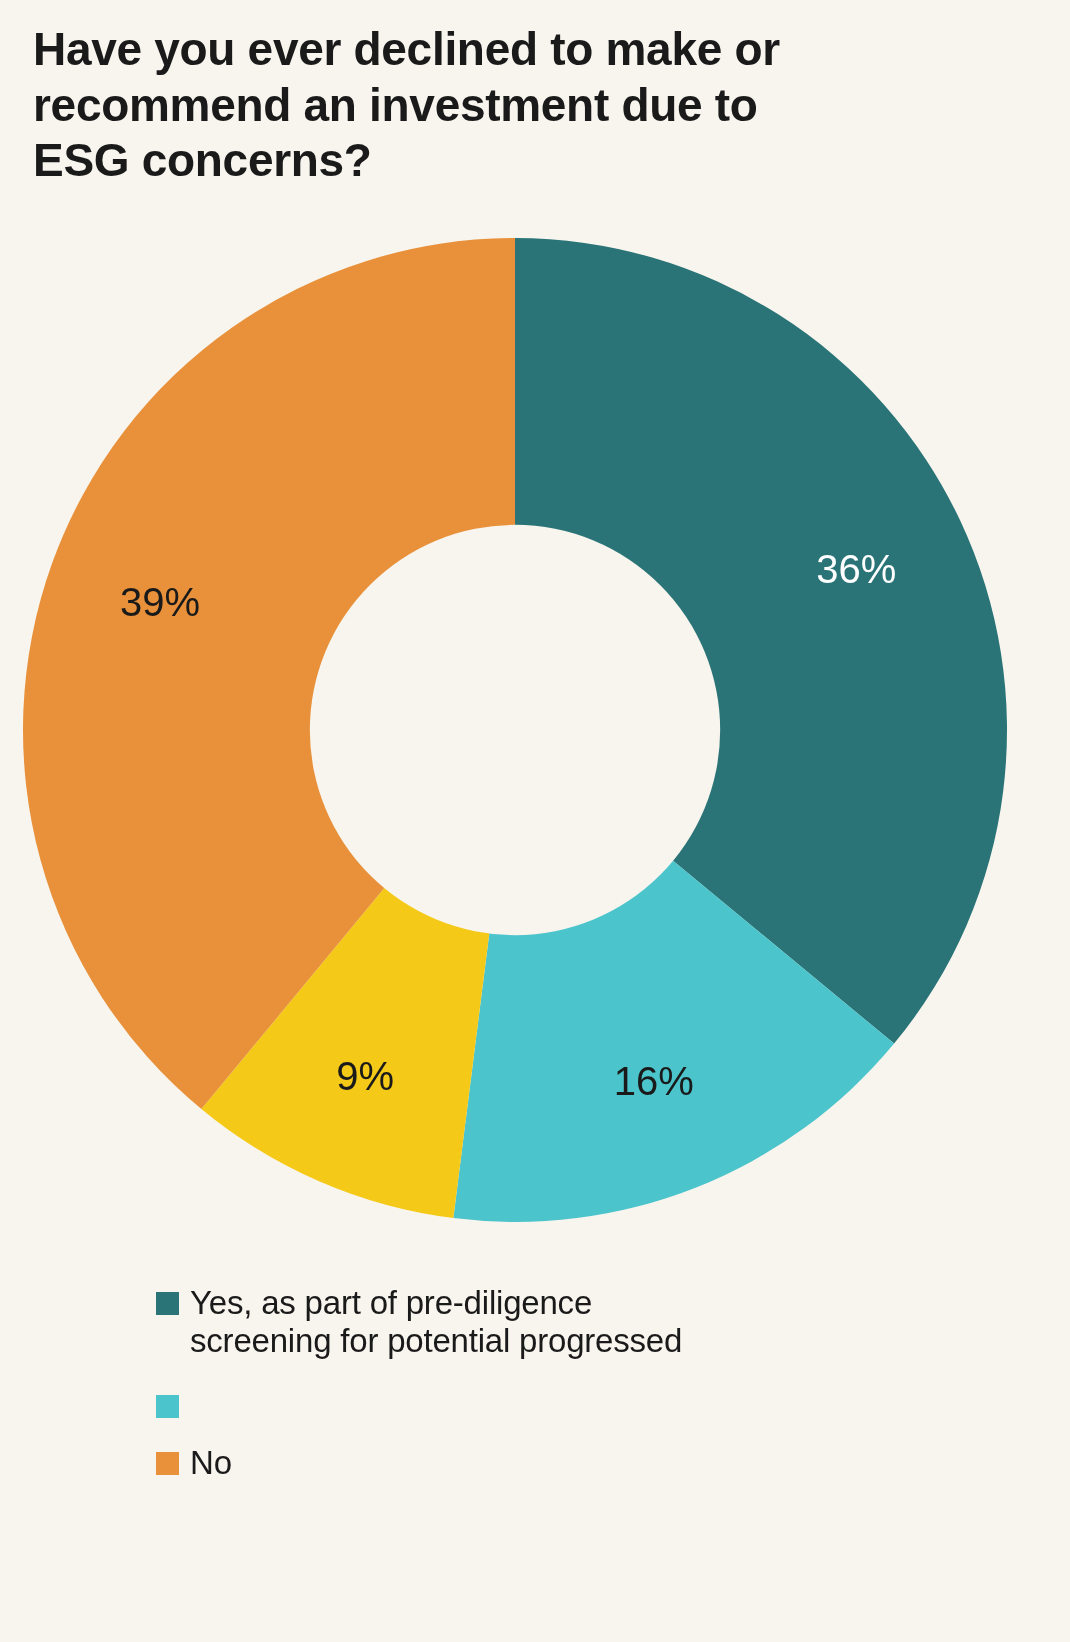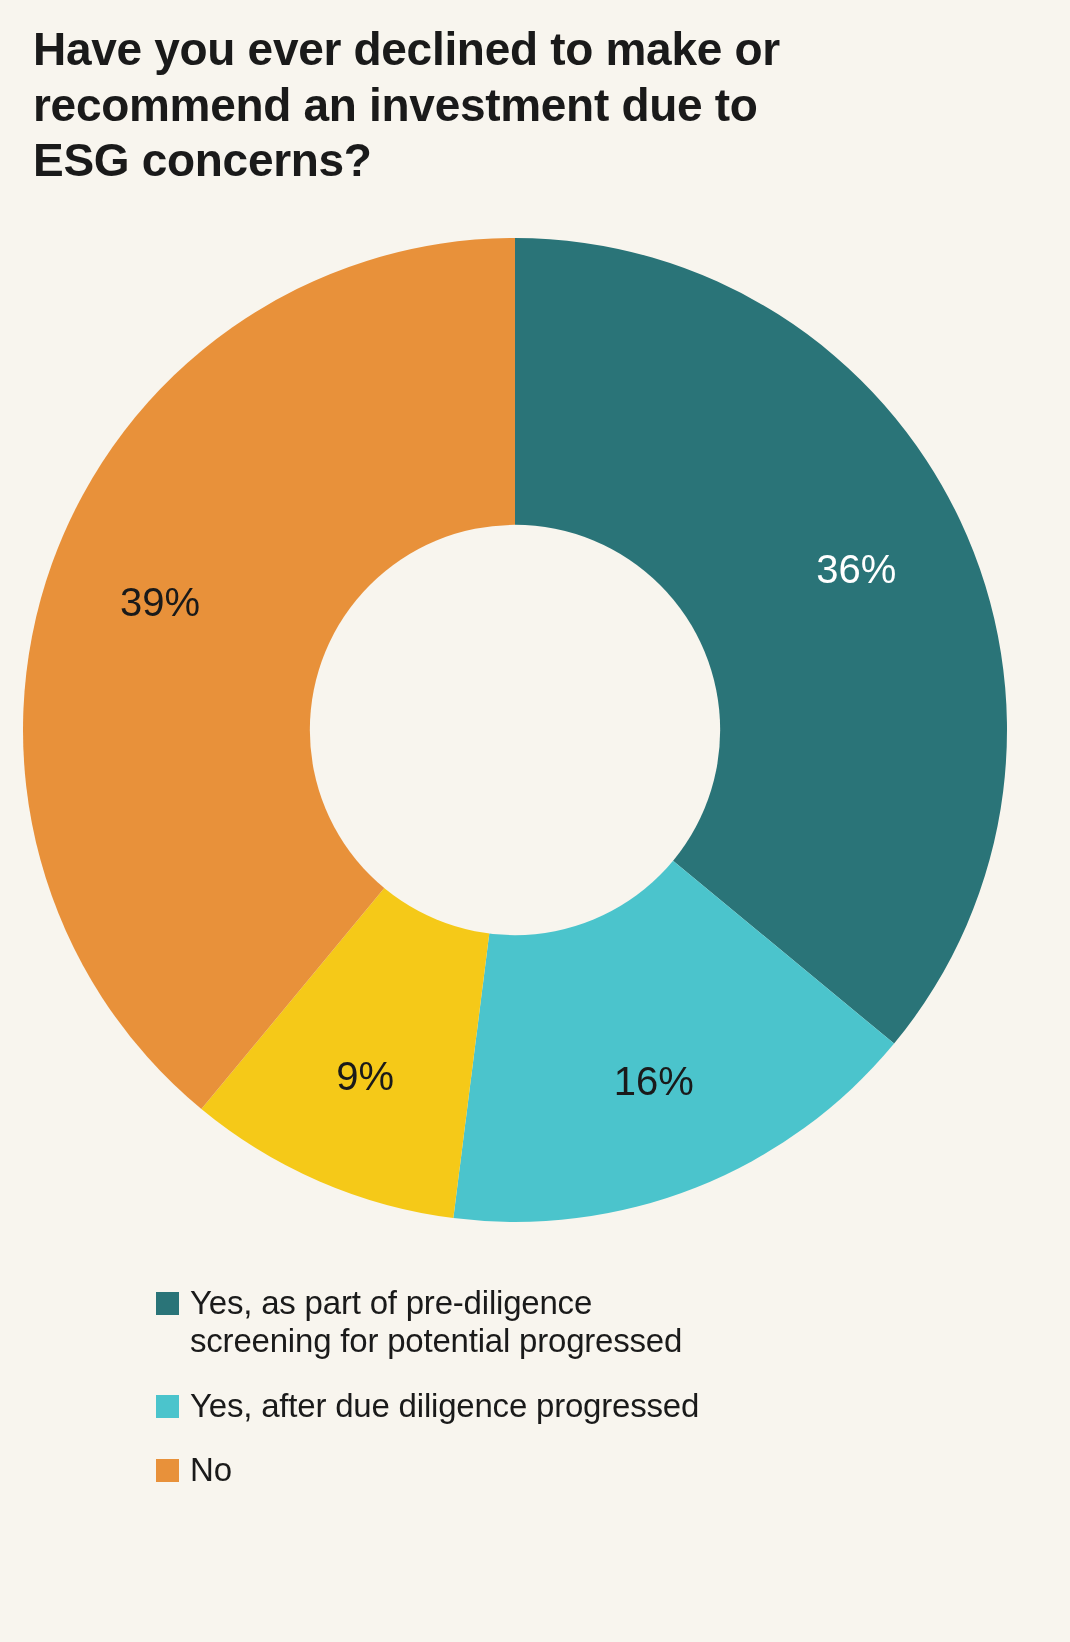--- a/index.html
+++ b/index.html
@@ -107,19 +107,18 @@
 </div>
 
 <div class="legend">
   <div class="legend-item">
     <span class="legend-swatch" style="background: rgb(42, 116, 120);"></span>
     <span class="legend-label">Yes, as part of pre-diligence
 screening for potential progressed</span>
   </div>
   <div class="legend-item">
     <span class="legend-swatch" style="background: rgb(75, 196, 204);"></span>
-    <span class="legend-label">Yes, after due diligence progressed</span>
   </div>
   <div class="legend-item">
     <span class="legend-swatch" style="background: rgb(232, 145, 58);"></span>
     <span class="legend-label">No</span>
   </div>
 </div>
 
 </body></html>

